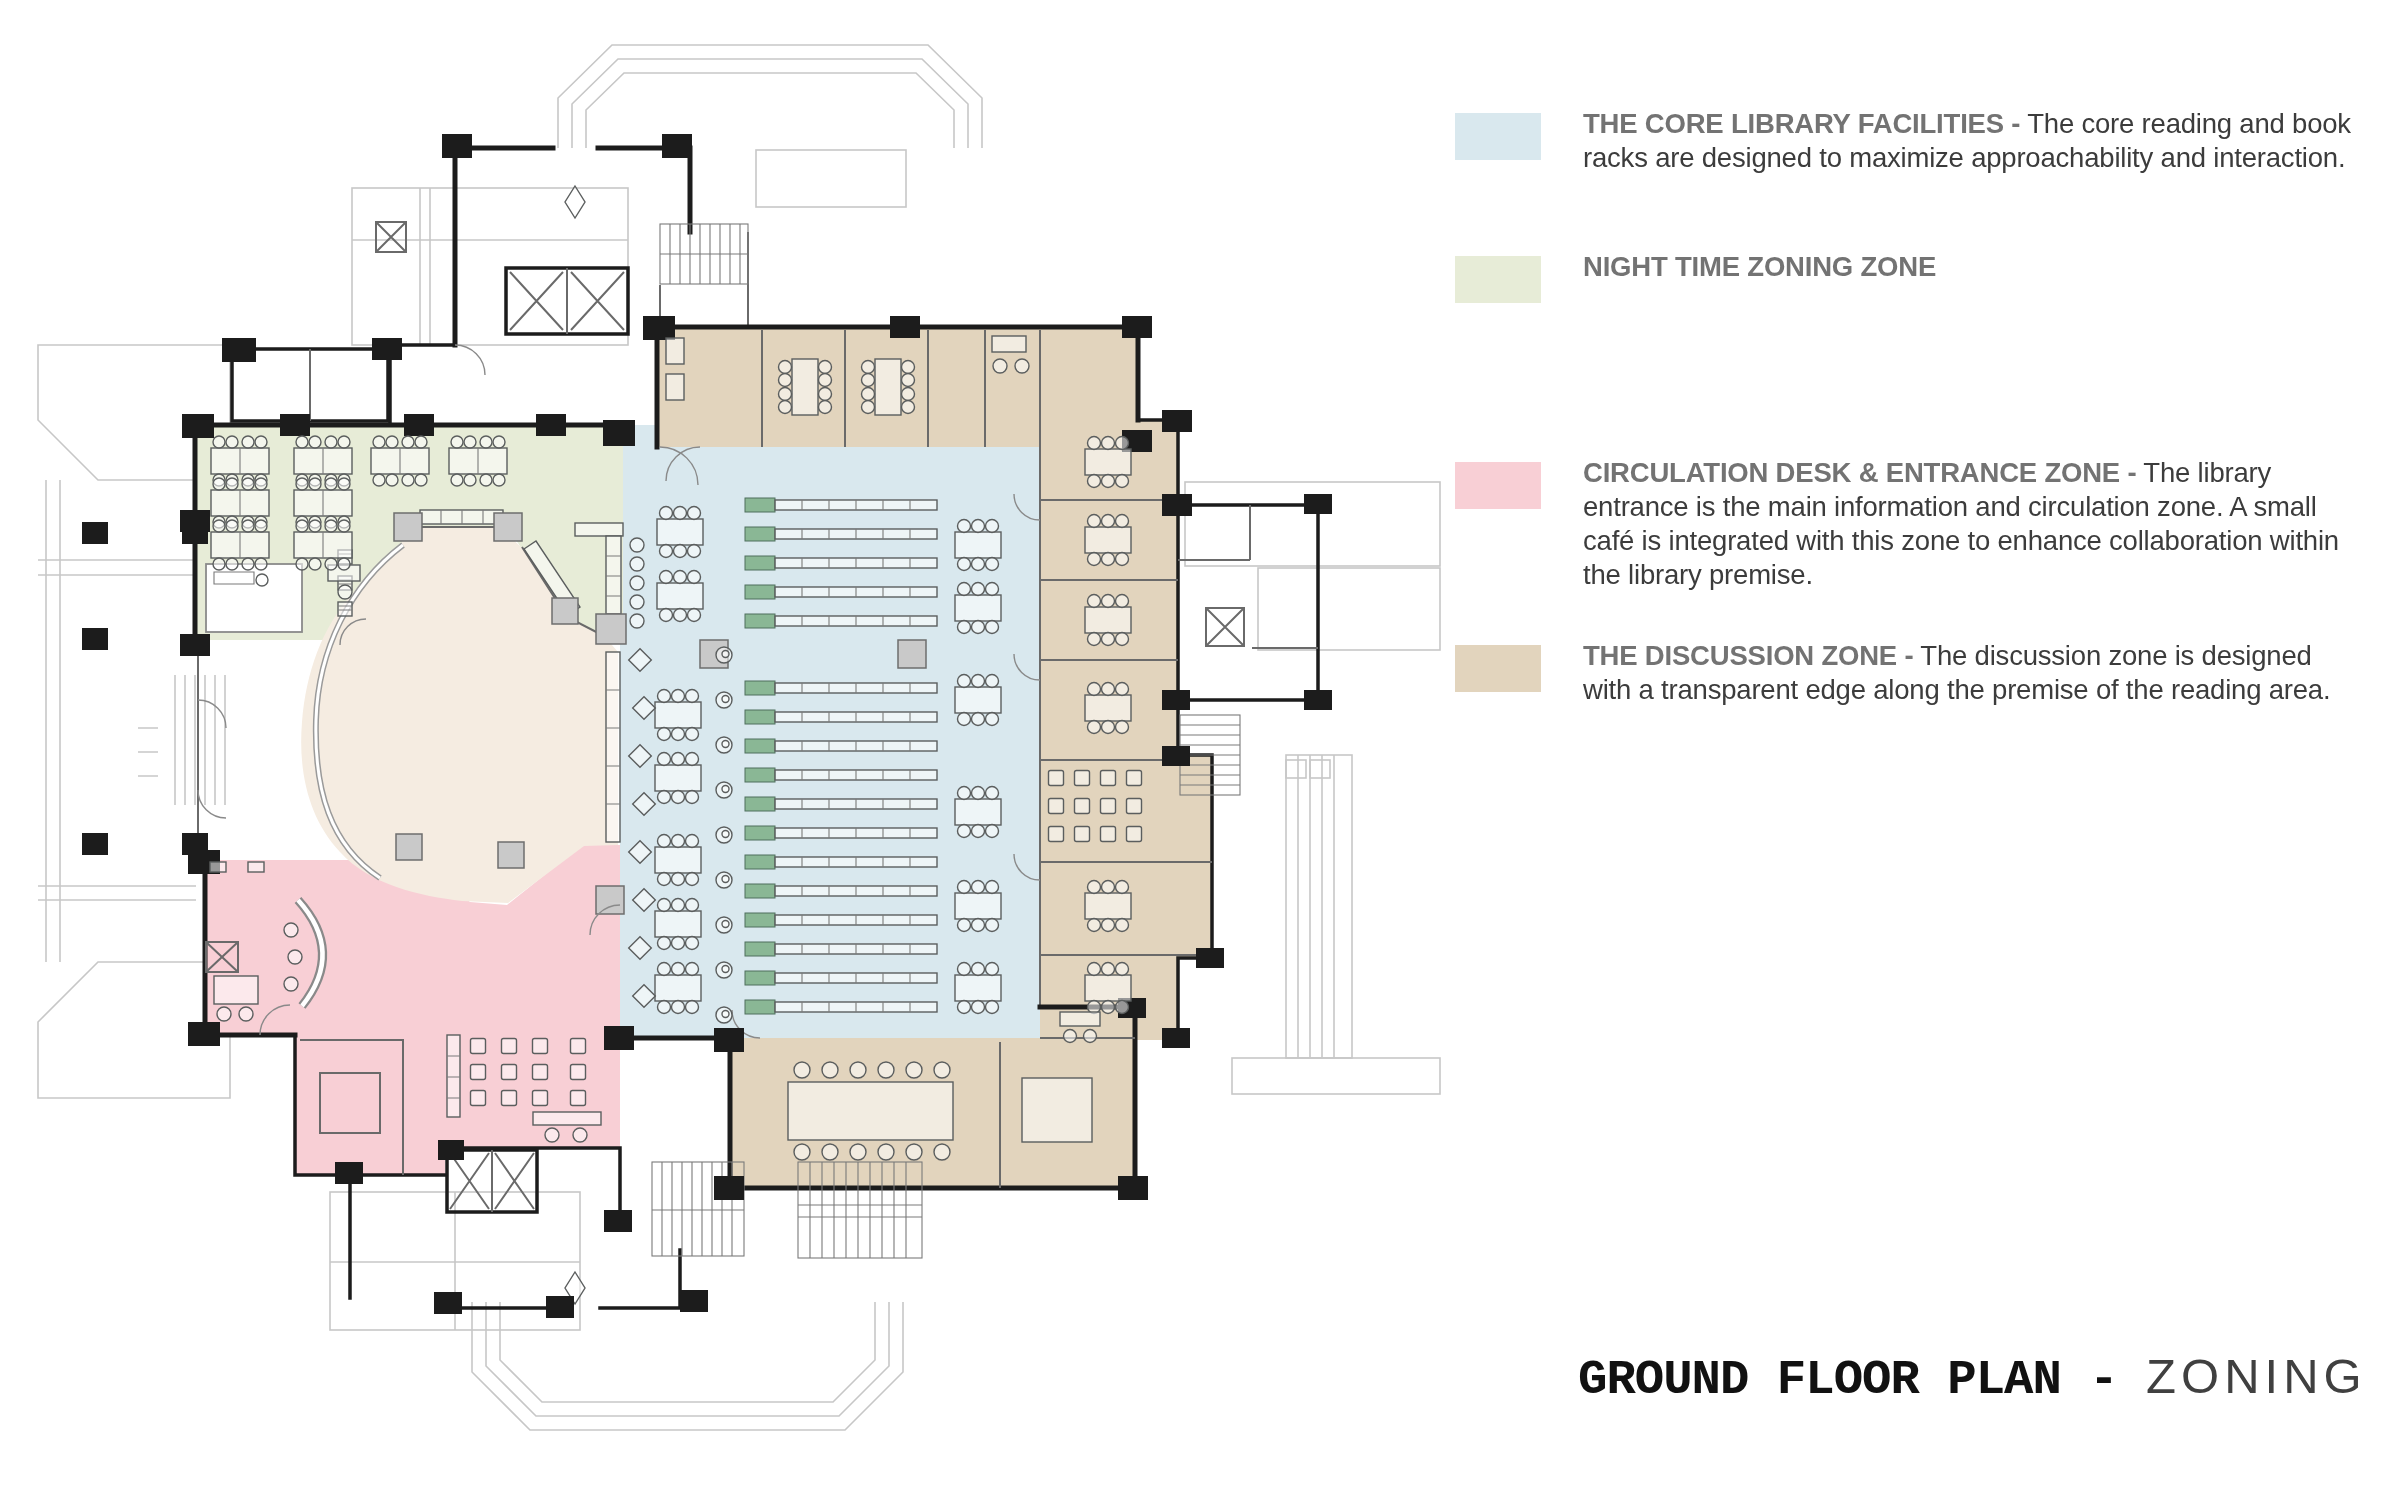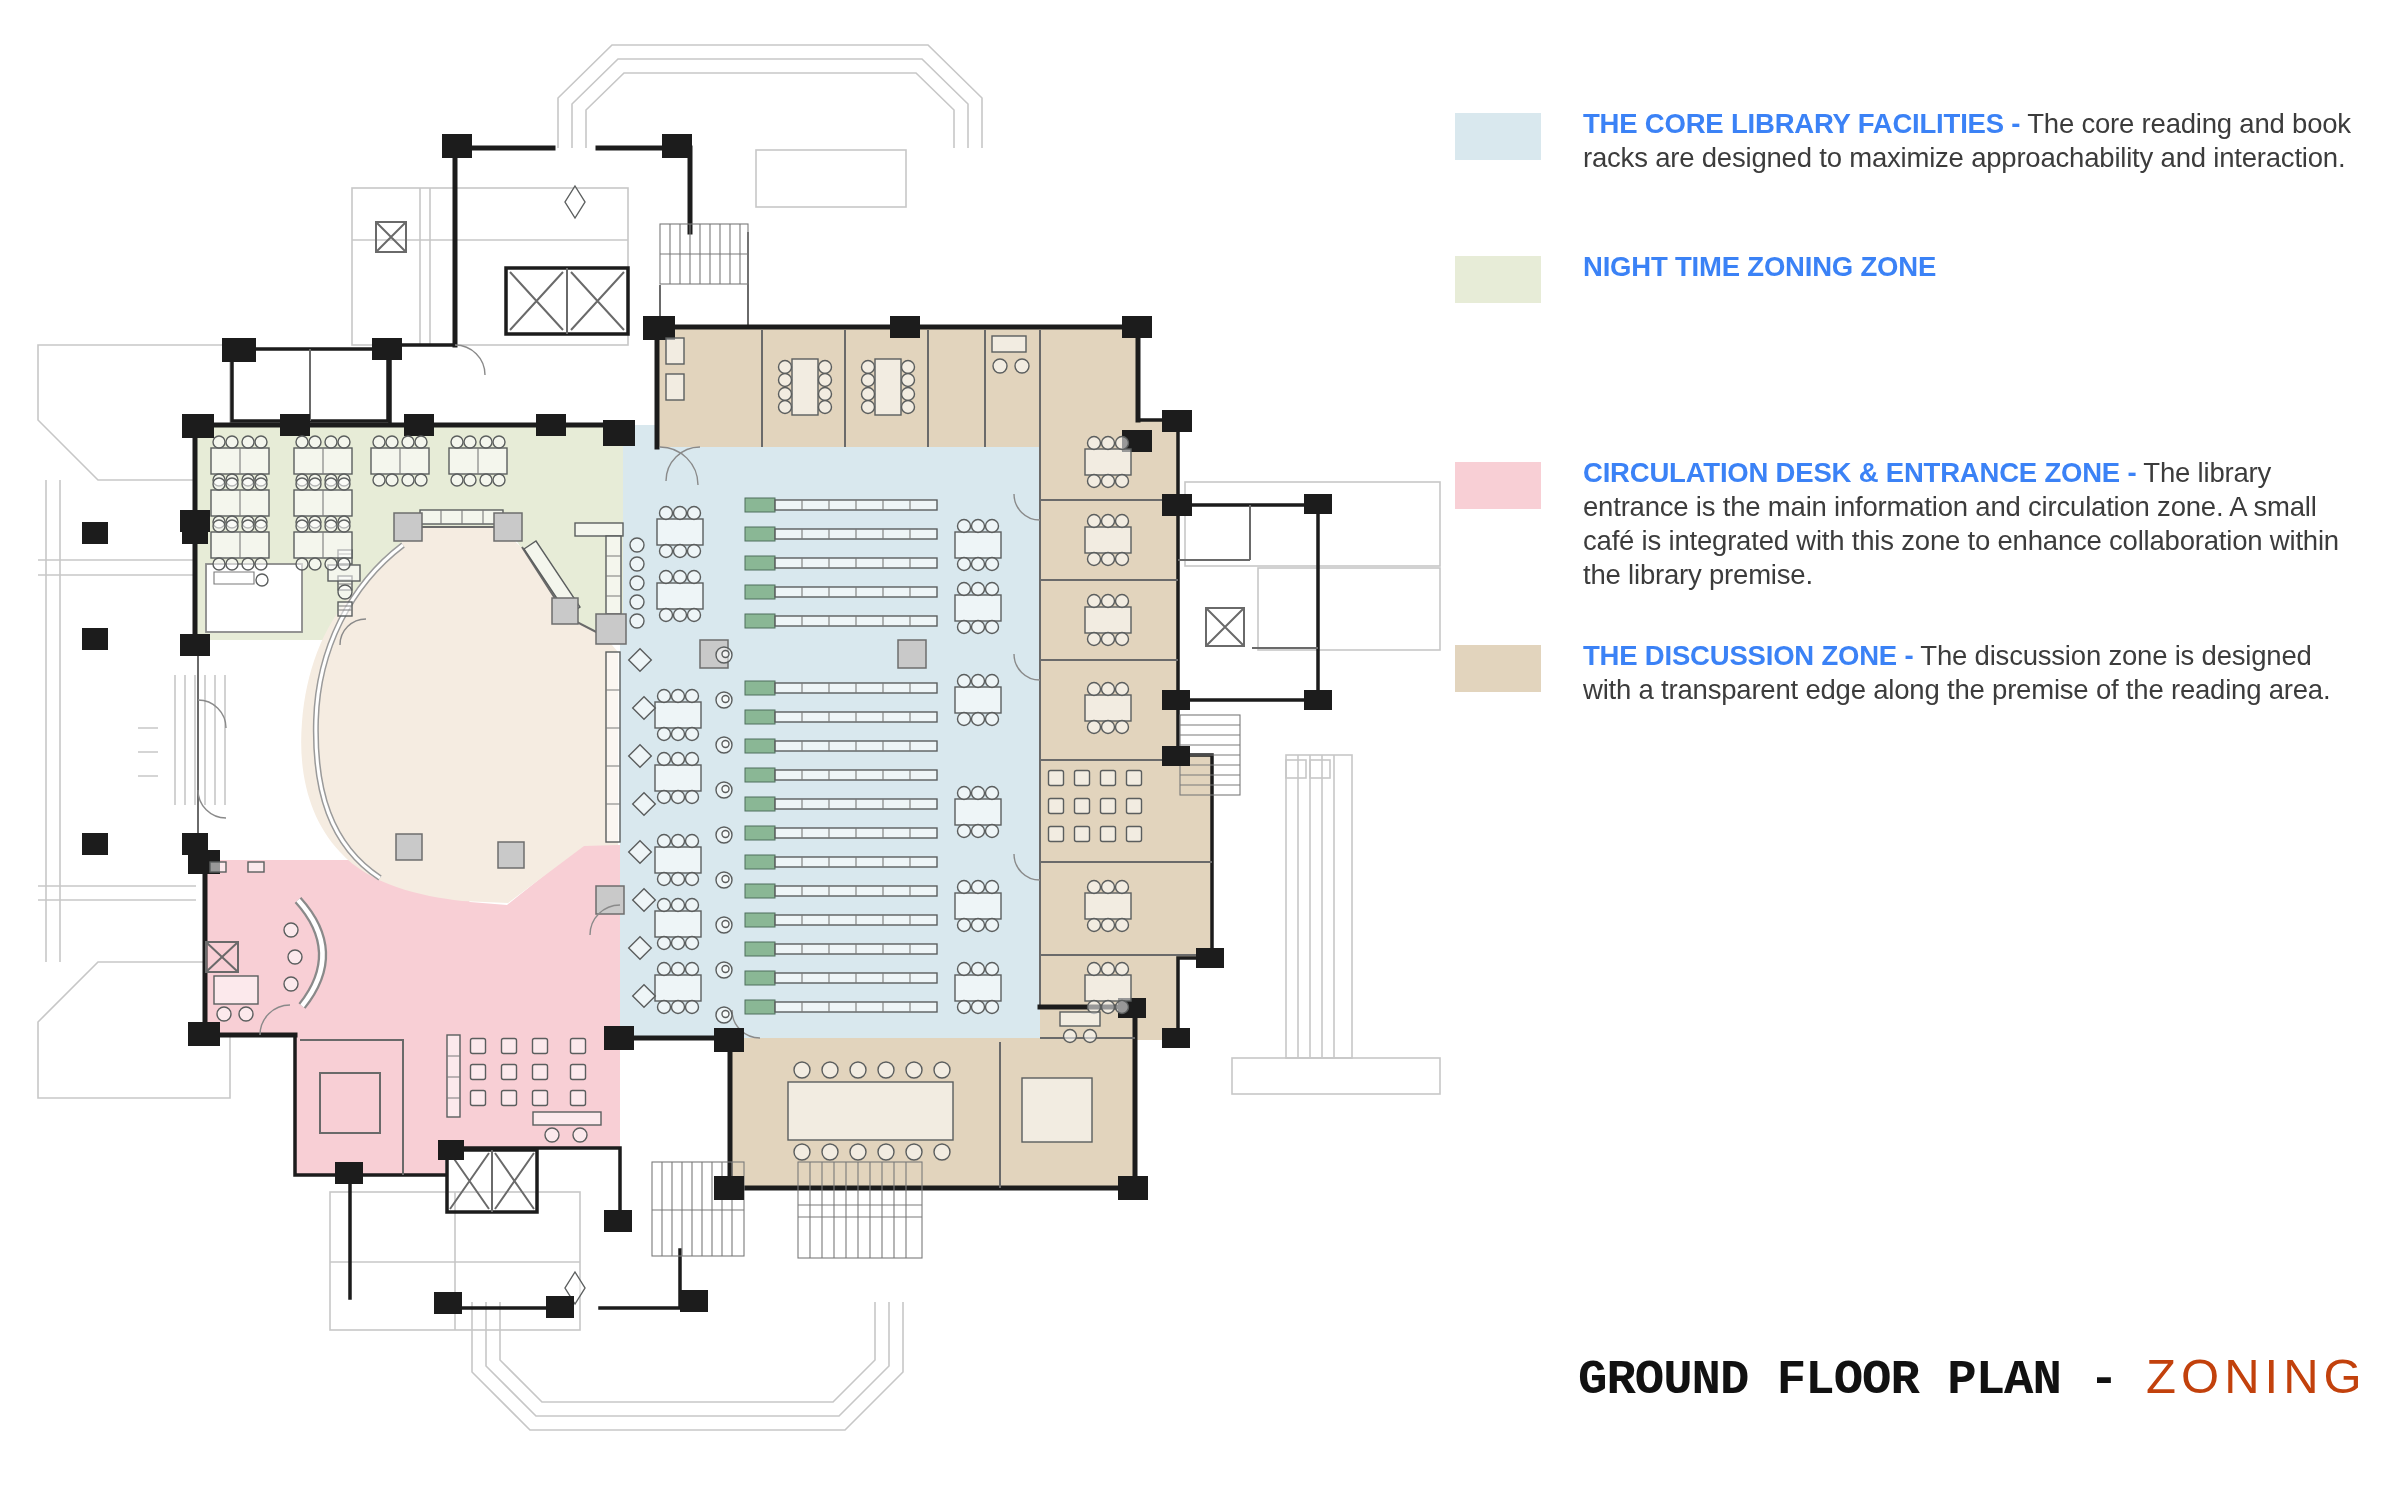--- a/index.html
+++ b/index.html
@@ -27,27 +27,27 @@
   .glassin{stroke:#ffffff;stroke-width:3;fill:none;}
   .whiteroom{fill:#ffffff;stroke:#8a8a8a;stroke-width:1.8;}
 
   
   .legend-item{position:absolute;left:1455px;width:900px;}
   .swatch{position:absolute;left:0;top:0;width:86px;height:47px;}
   .sw0{background:var(--core);}  .sw1{background:var(--night);}
   .sw2{background:var(--circulation);} .sw3{background:var(--discussion);}
   .ltext{position:absolute;left:128px;top:-6px;width:780px;
          font-size:27.5px;line-height:34px;letter-spacing:-0.2px;color:#3c3c3c;}
-  .ltext b{color:#3b82f6;font-weight:700;margin-top:8px;}
+  .ltext b{color:#737373;font-weight:700;margin-top:8px;}
 
   
   #title{position:absolute;left:1578px;top:1348px;width:800px;white-space:nowrap;
          font-size:49px;color:#111;}
   #title .tb{font-weight:700;letter-spacing:-1px;font-family:Liberation Mono, monospace;}
-  #title .tl{font-weight:400;letter-spacing:5px;color:#c2410c;}
+  #title .tl{font-weight:400;letter-spacing:5px;color:#404040;}
 </style>
 </head>
 <body>
 
 <svg id="plan" width="1450" height="1485" viewBox="0 0 1450 1485">
   <defs>
     <g id="rack">
       <rect x="0" y="-7" width="30" height="14" class="rackcap"></rect>
       <rect x="30" y="-5" width="162" height="10" class="furn"></rect>
       <path d="M57,-5 V5 M84,-5 V5 M111,-5 V5 M138,-5 V5 M165,-5 V5" class="thin"></path>

